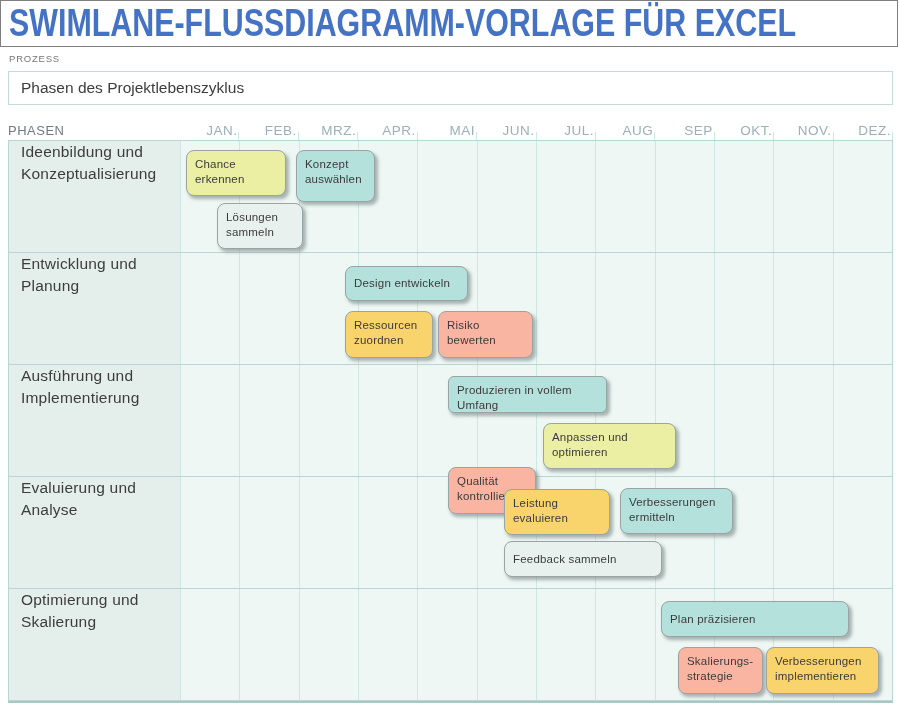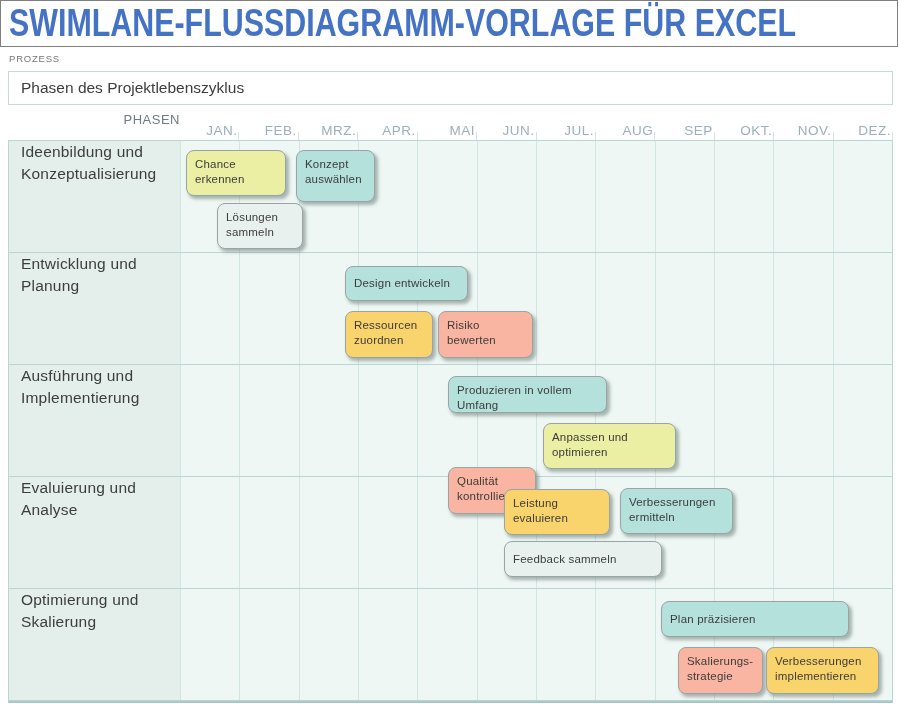--- a/index.html
+++ b/index.html
@@ -35,21 +35,21 @@
     font-size:15.5px;color:#3d3d3d;
   }
 
   
   .months-header{
     position:absolute;left:8px;top:119px;width:885px;height:21px;
     display:flex;align-items:flex-end;box-sizing:border-box;
   }
   .phasen-label{
     width:172px;flex:0 0 172px;font-size:13px;color:#6f7b80;
-    letter-spacing:0.5px;padding-bottom:13px;box-sizing:border-box;text-align:right;
+    letter-spacing:0.5px;padding-bottom:2px;box-sizing:border-box;
   }
   .month-cell{
     flex:1;text-align:right;font-size:13.5px;color:var(--month-text,#9bb0b8);
     padding:0 2px 2px 0;position:relative;letter-spacing:0.5px;
   }
   .month-cell::after{
     content:"";position:absolute;right:0;bottom:-1px;width:1px;height:9px;
     background:var(--gridline,#cfe6e2);
   }
 
@@ -220,21 +220,21 @@
           <div class="grid-cell"></div>
           <div class="grid-cell"></div>
         </div>
       </div>
       <div class="task-box" style="left: 177px; top: 9px; width: 100px; height: 46px; background: rgb(234, 239, 163);">Chance erkennen</div>
       <div class="task-box" style="left: 287px; top: 9px; width: 79px; height: 52px; background: rgb(180, 225, 220);">Konzept auswählen</div>
       <div class="task-box" style="left: 208px; top: 62px; width: 86px; height: 46px; background: rgb(233, 241, 238);">Lösungen sammeln</div>
       <div class="task-box single" style="left: 336px; top: 125px; width: 123px; height: 35px; background: rgb(180, 225, 220);">Design entwickeln</div>
       <div class="task-box" style="left: 336px; top: 170px; width: 88px; height: 47px; background: rgb(249, 211, 107);">Ressourcen zuordnen</div>
       <div class="task-box" style="left: 429px; top: 170px; width: 95px; height: 47px; background: rgb(249, 180, 162);">Risiko bewerten</div>
-      <div class="task-box" style="left: 439px; top: 235px; width: 159px; height: 37px; background: rgb(180, 225, 220);">Produzieren in vollem Umfang</div>
+      <div class="task-box" style="left: 439px; top: 235px; width: 159px; height: 37px; background: rgb(180, 225, 220); border-radius: 6px;">Produzieren in vollem Umfang</div>
       <div class="task-box" style="left: 439px; top: 282px; width: 88px; height: 47px; background: rgb(249, 180, 162); margin-top: 44px;">Qualität kontrollieren</div>
       <div class="task-box" style="left: 534px; top: 282px; width: 133px; height: 46px; background: rgb(234, 239, 163);">Anpassen und optimieren</div>
       <div class="task-box" style="left: 495px; top: 348px; width: 106px; height: 46px; background: rgb(249, 211, 107);">Leistung evaluieren</div>
       <div class="task-box" style="left: 611px; top: 347px; width: 113px; height: 46px; background: rgb(180, 225, 220);">Verbesserungen ermitteln</div>
       <div class="task-box single" style="left: 495px; top: 400px; width: 158px; height: 36px; background: rgb(233, 241, 238);">Feedback sammeln</div>
       <div class="task-box single" style="left: 652px; top: 460px; width: 188px; height: 36px; background: rgb(180, 225, 220);">Plan präzisieren</div>
       <div class="task-box" style="left: 669px; top: 506px; width: 85px; height: 47px; background: rgb(249, 180, 162);">Skalierungs-strategie</div>
       <div class="task-box" style="left: 757px; top: 506px; width: 113px; height: 47px; background: rgb(249, 211, 107);">Verbesserungen implementieren</div>
     </div>
 

